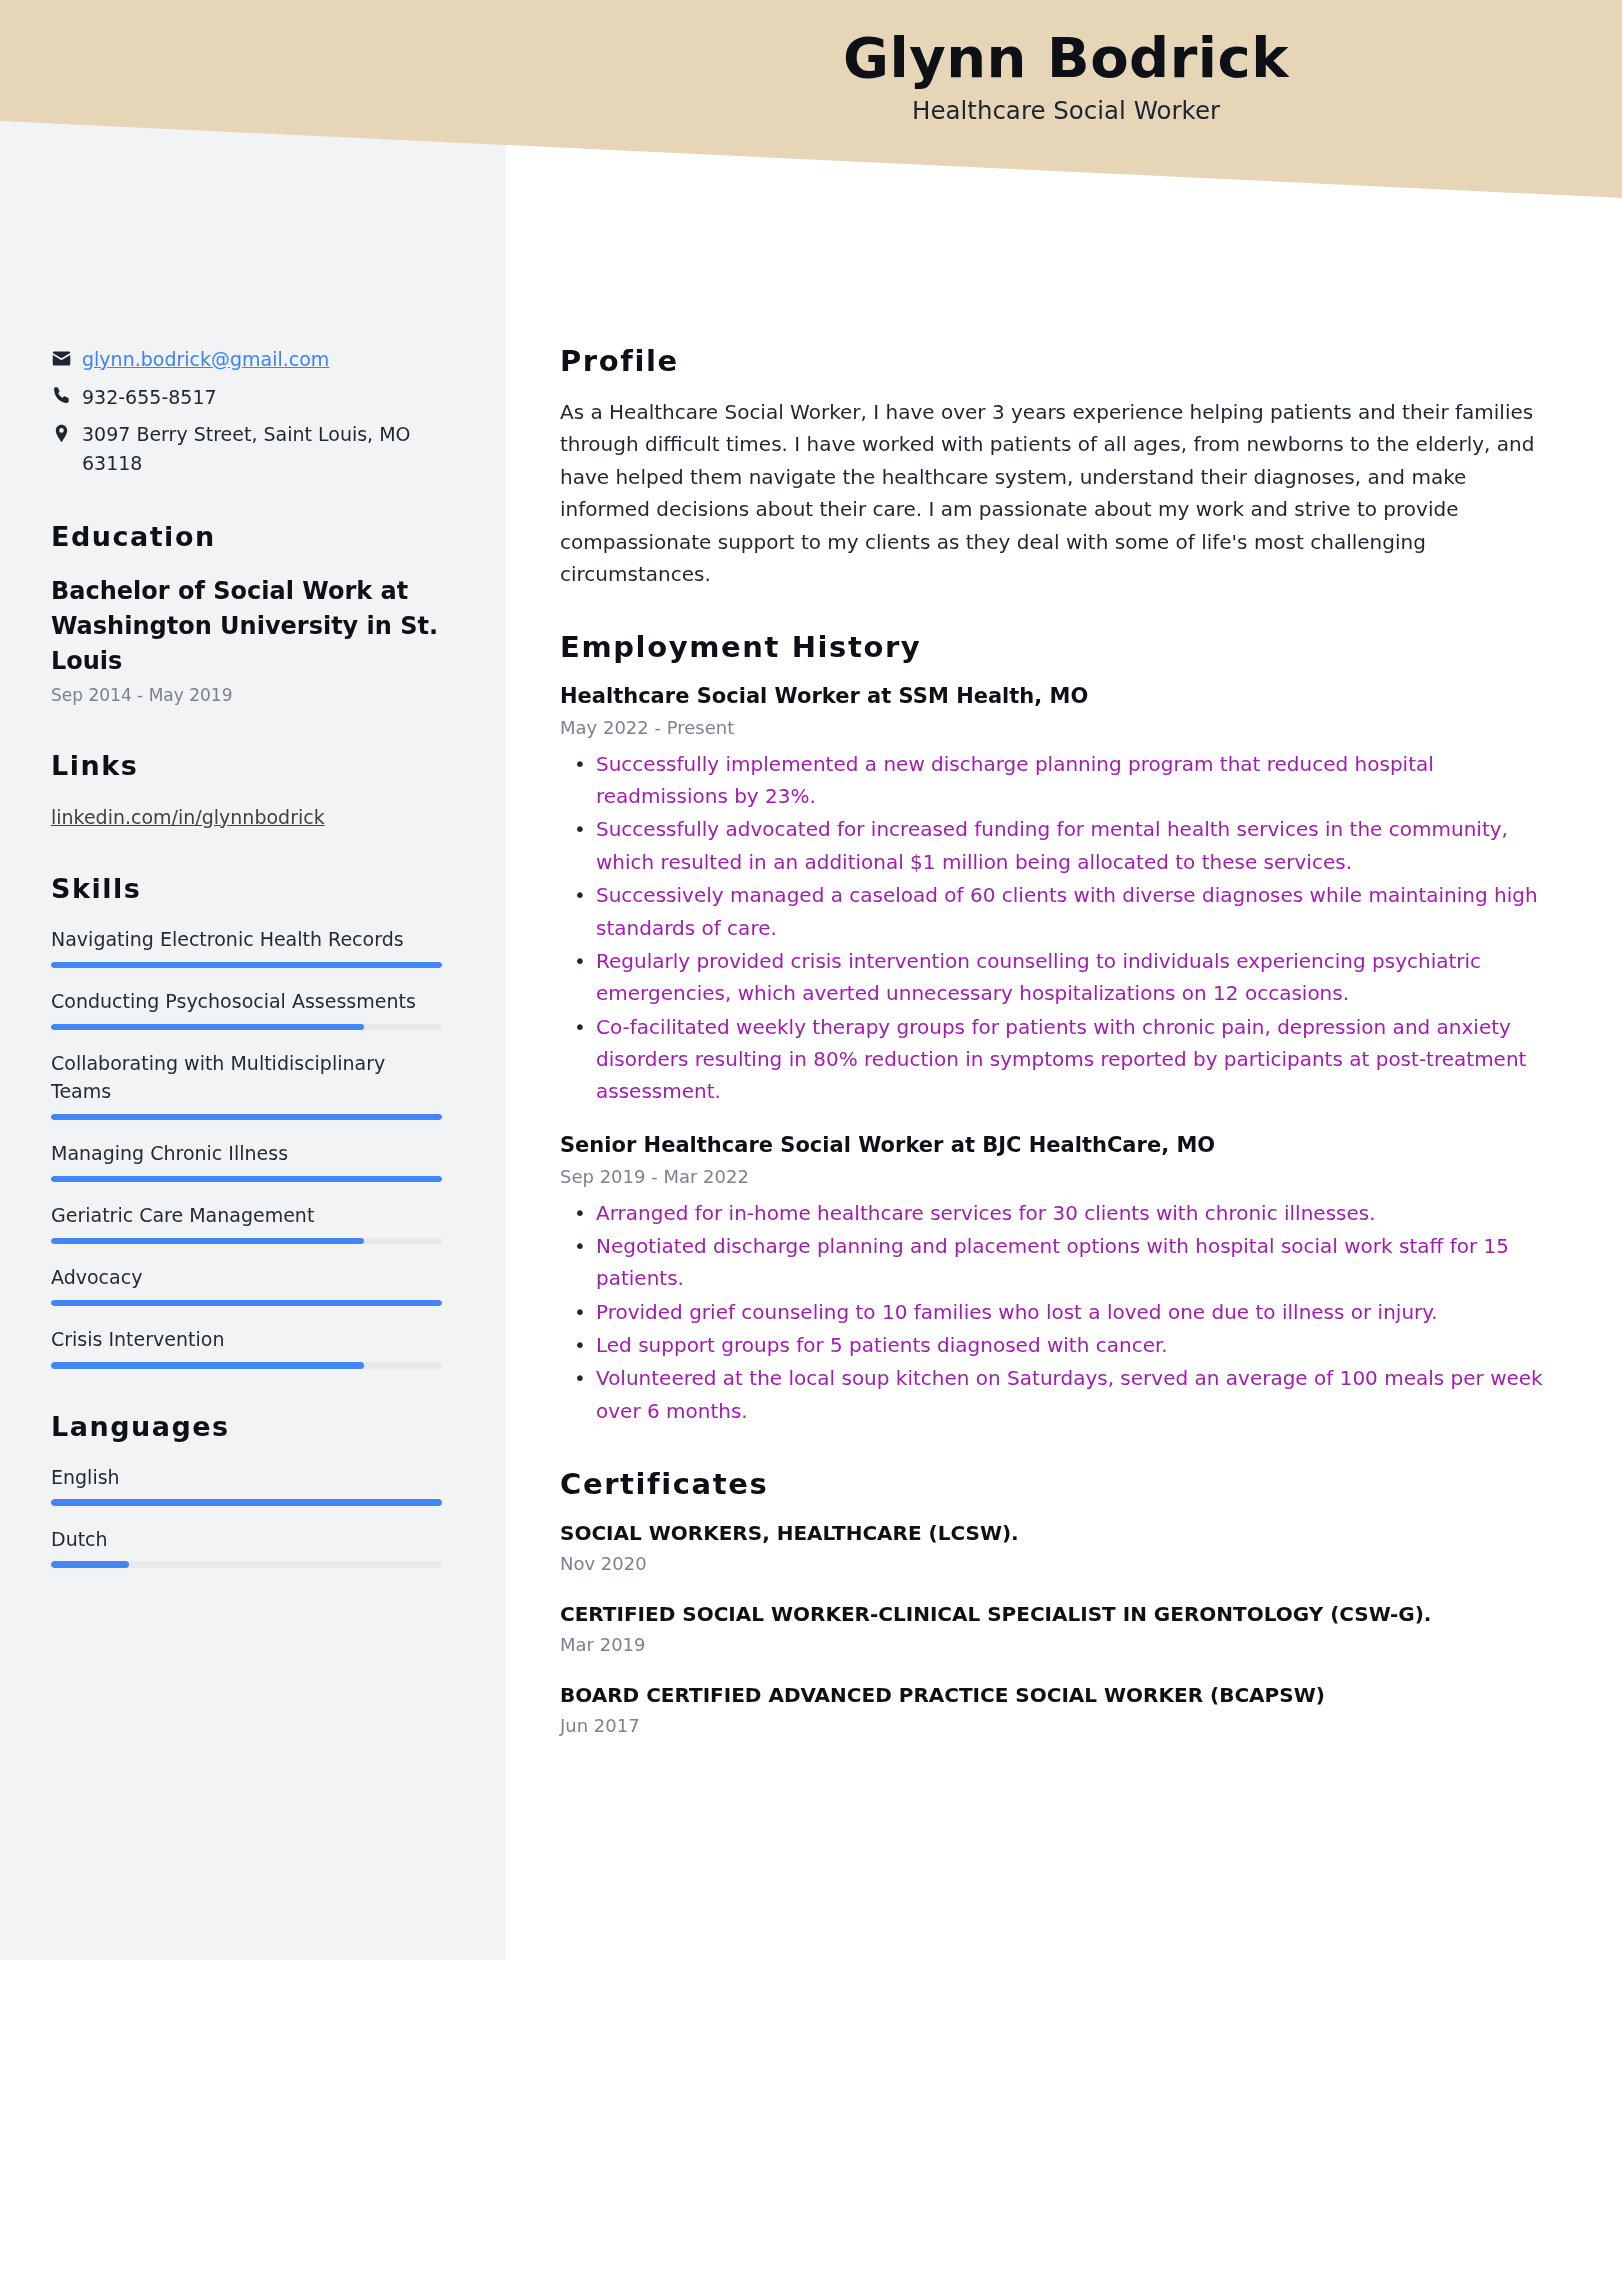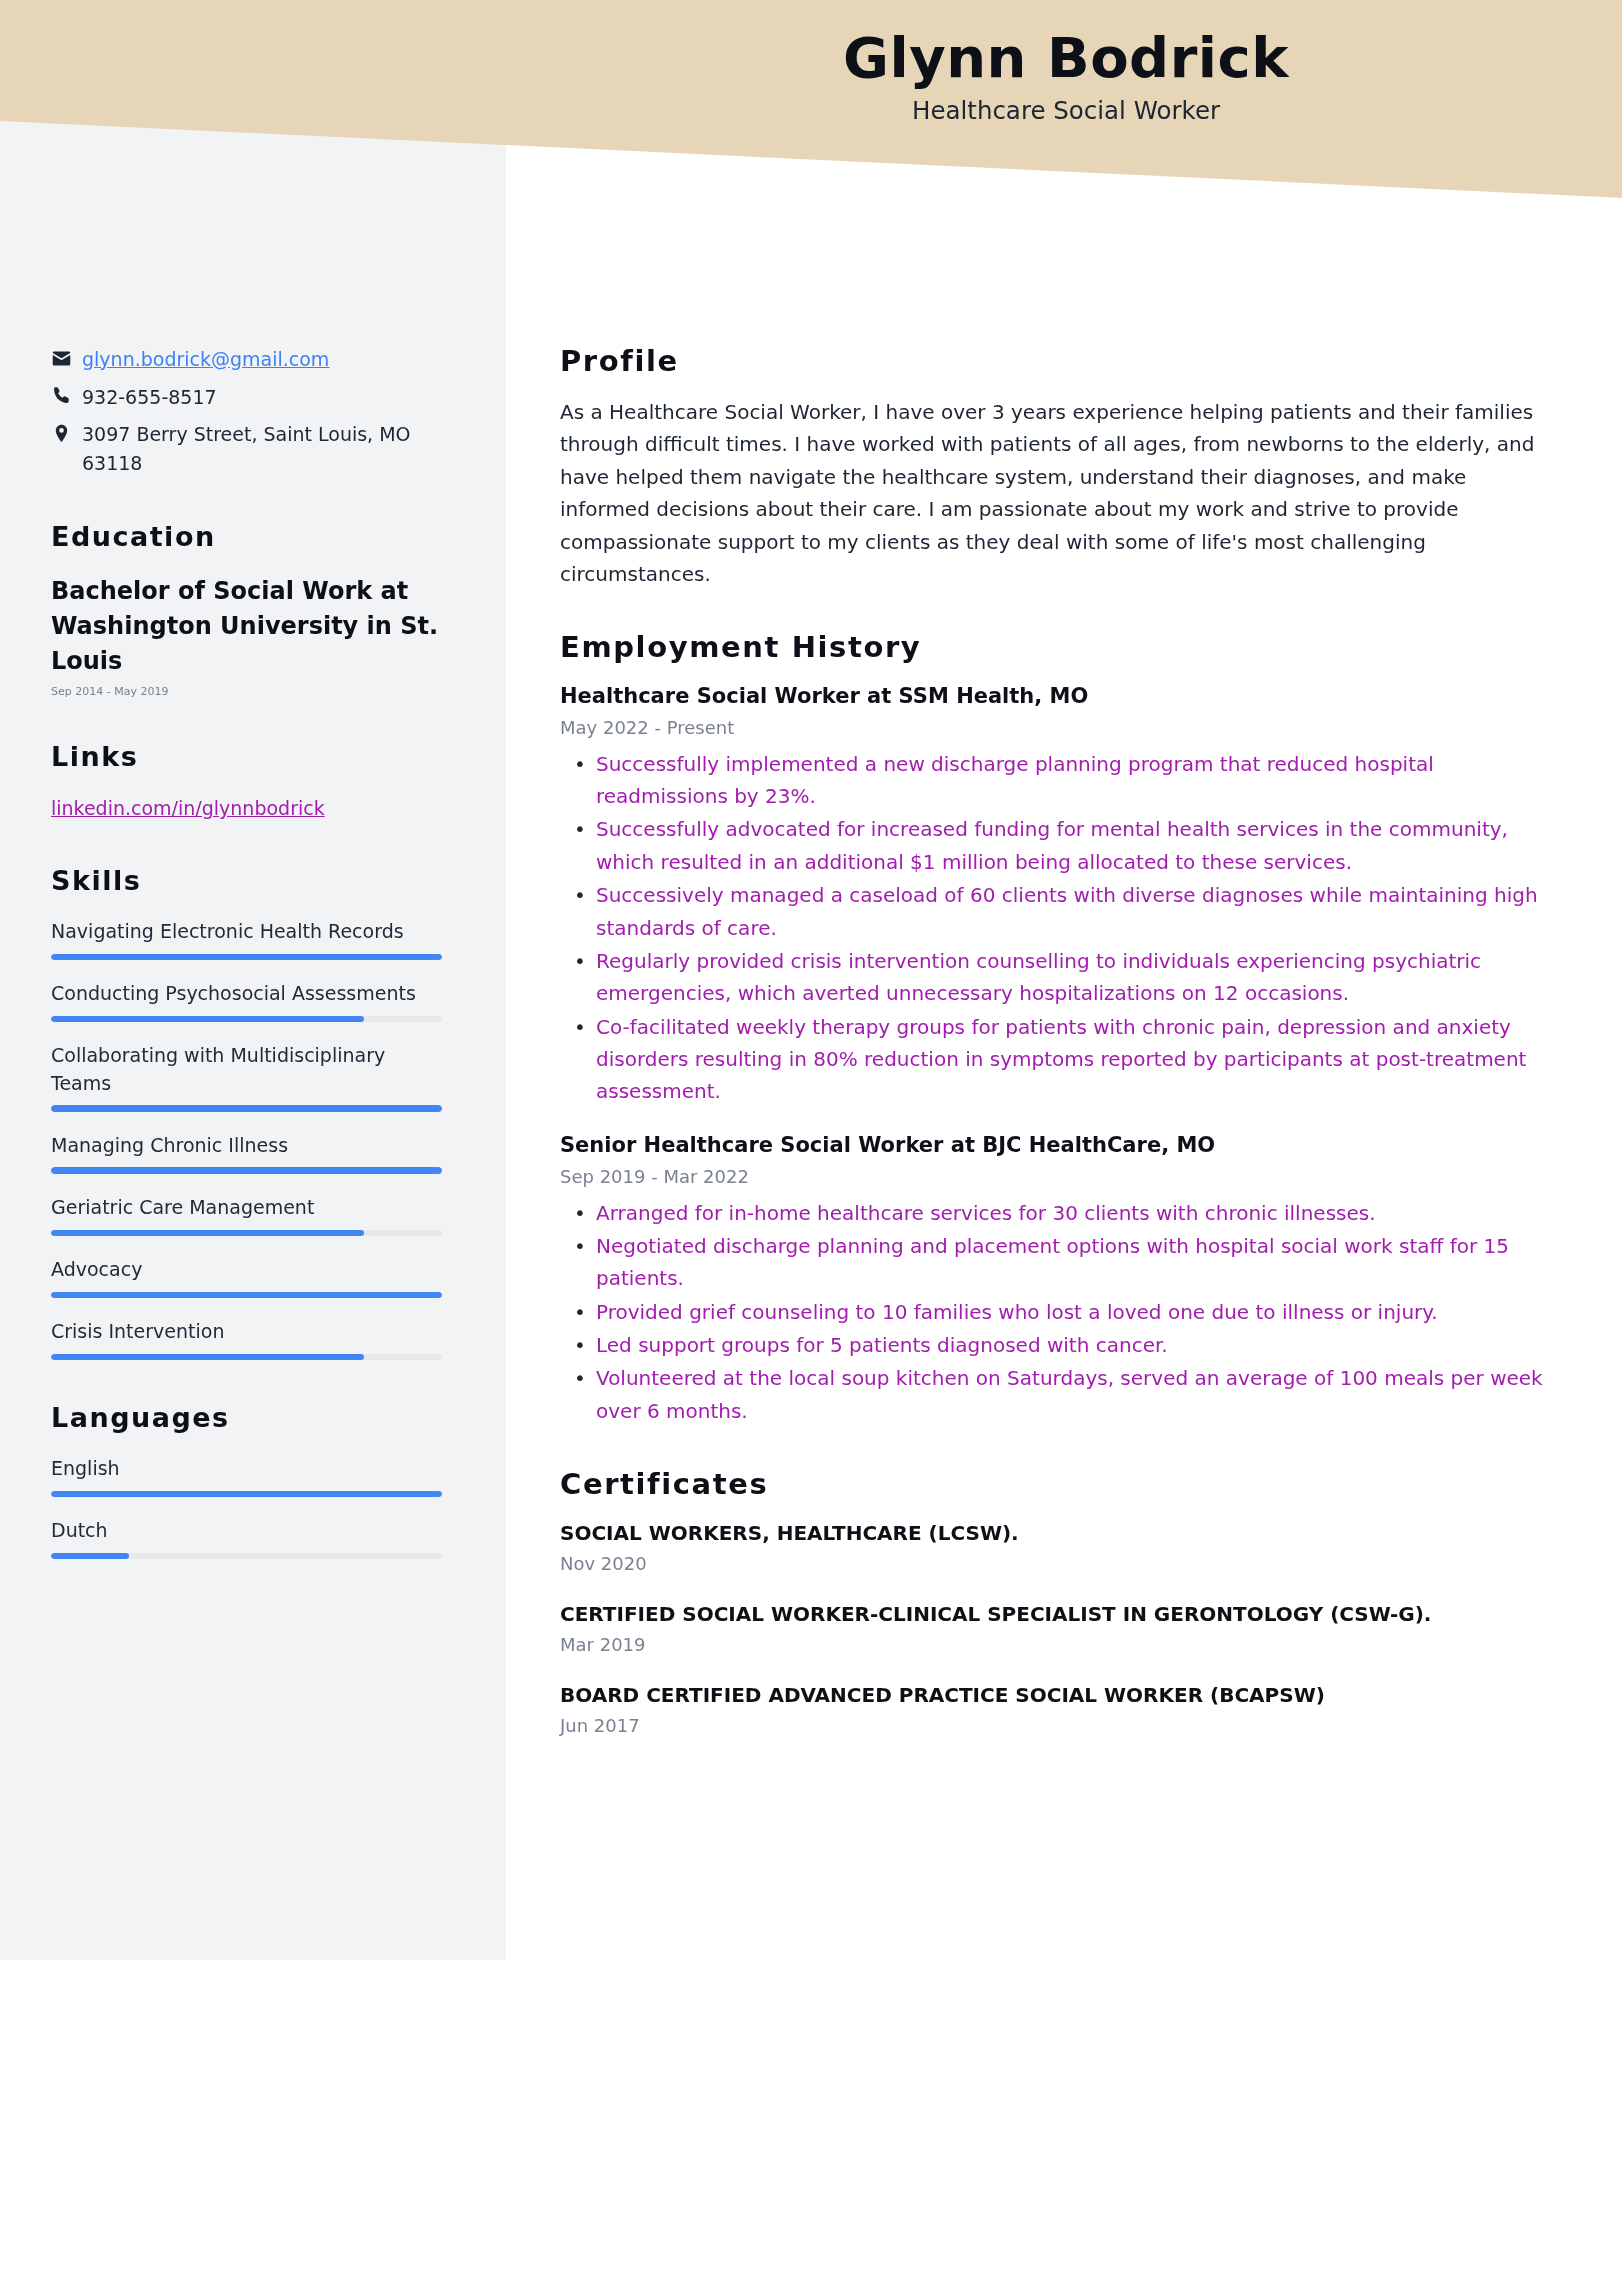--- a/index.html
+++ b/index.html
@@ -124,28 +124,28 @@
   }
 
   .edu-degree {
     font-size: 24px;
     font-weight: 700;
     color: #0d1117;
     line-height: 1.45;
     margin-bottom: 5.5px;
   }
   .edu-date {
-    font-size: 11px;
+    font-size: 17px;
     color: #7a8190;
     line-height: 1.4;
   }
 
   .link-item {
     font-size: 19px;
-    color: #a21caf;
+    color: #404040;
     text-decoration: underline;
     line-height: 1.5;
     word-break: break-word;
   }
 
   .block { margin-bottom: 42px; }
 
   .skill {
     margin-bottom: 20px;
   }

